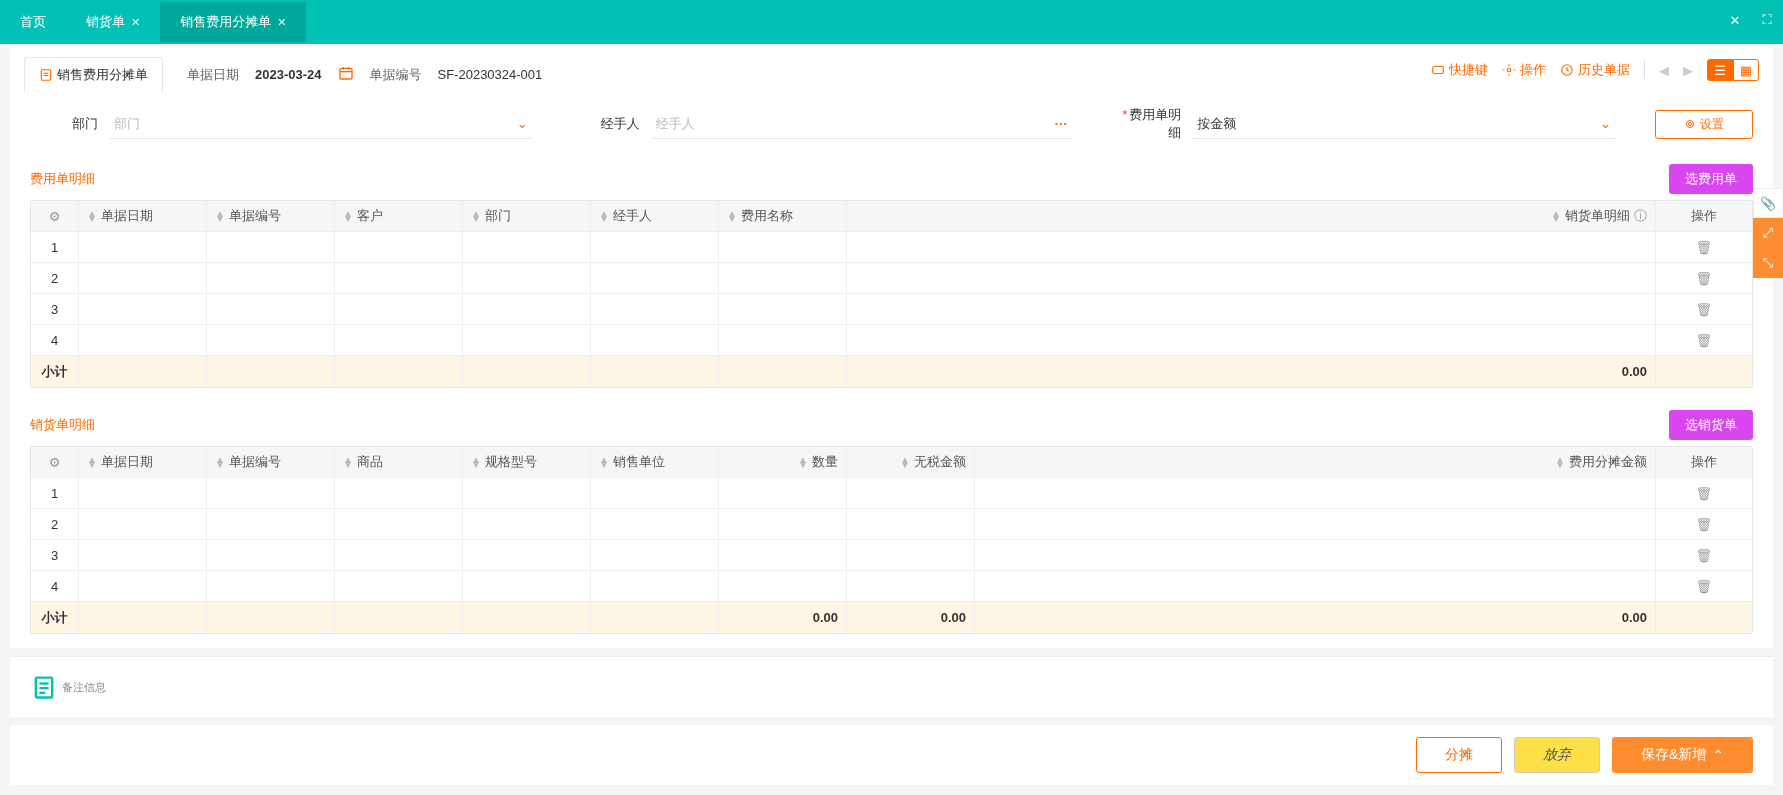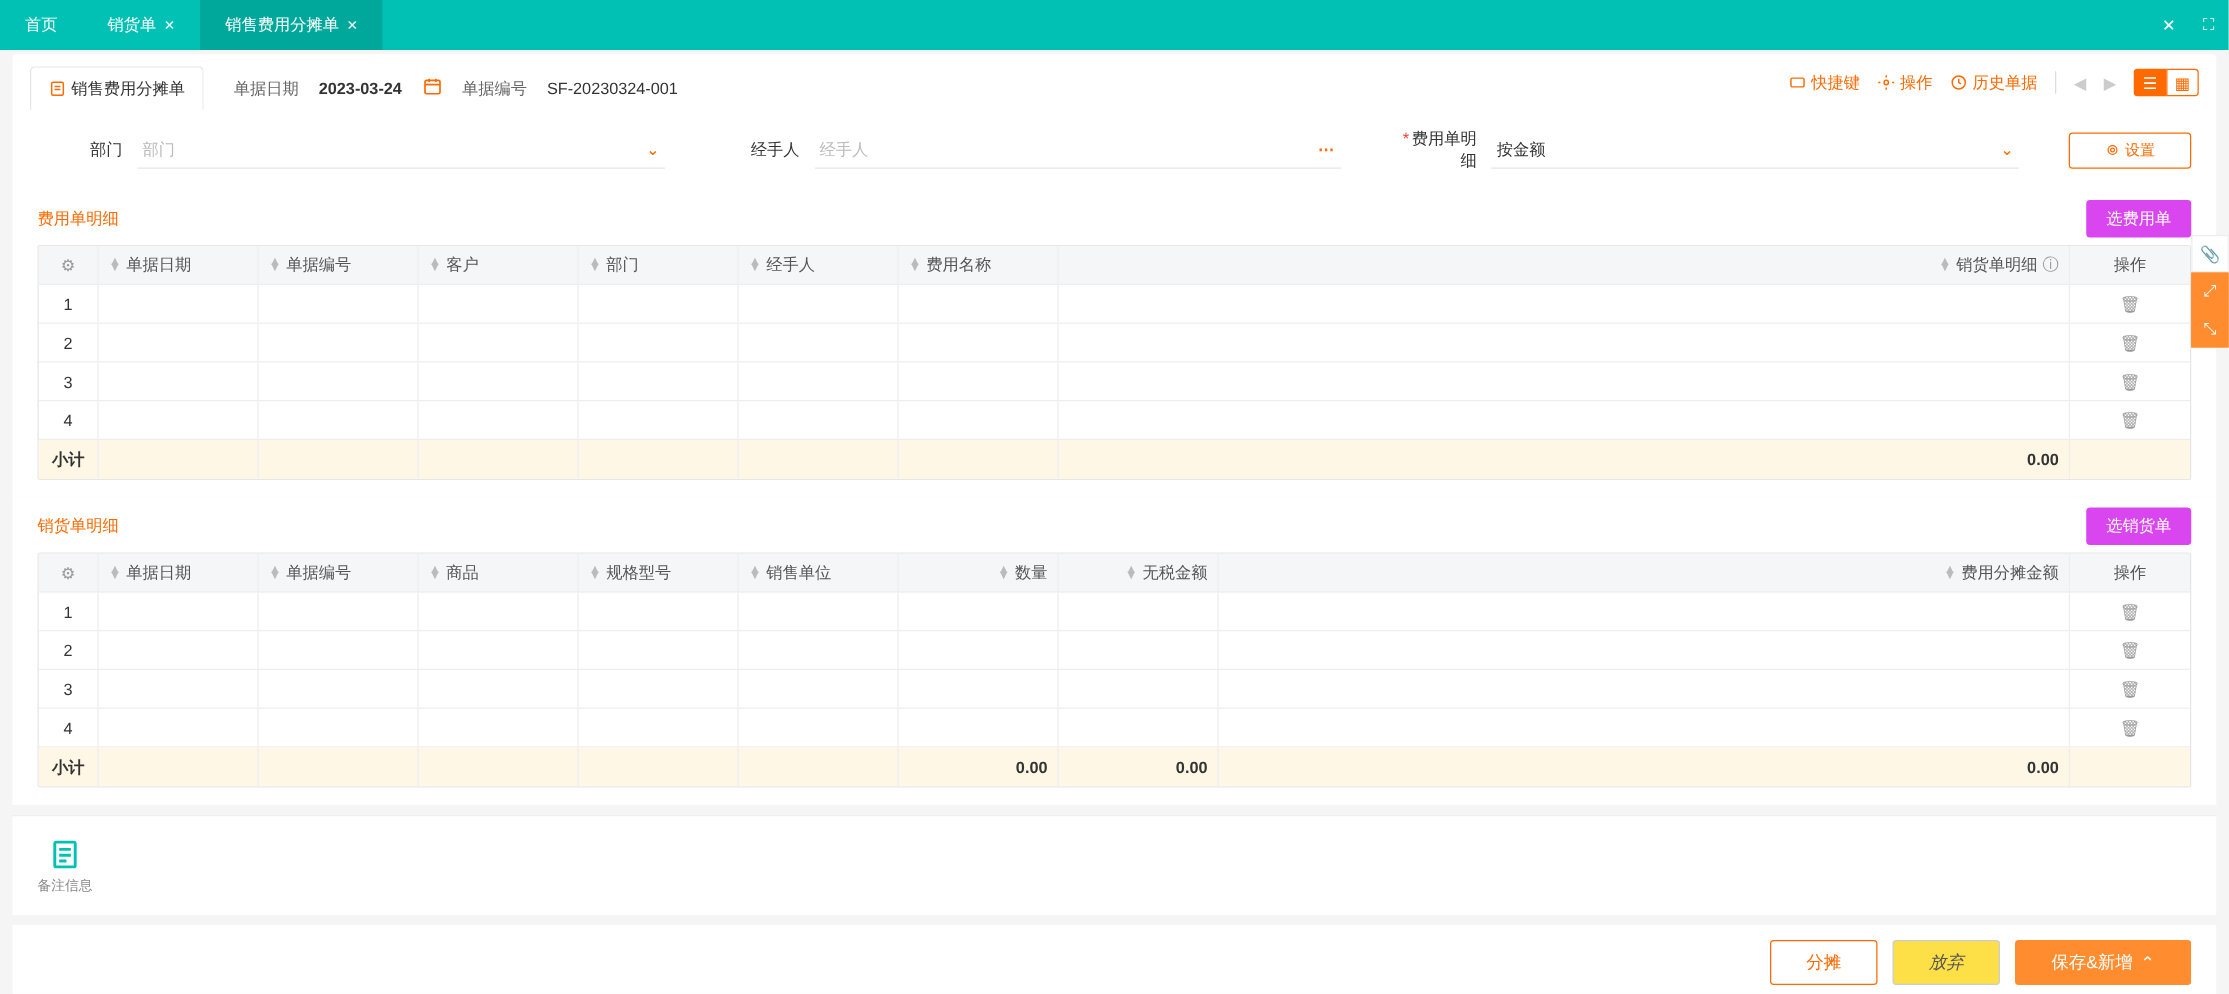--- a/index.html
+++ b/index.html
@@ -81,21 +81,21 @@
 .d-goods { width:128px; }
 .d-spec { width:128px; }
 .d-unit { width:128px; }
 .d-qty { width:128px; }
 .d-amt { width:128px; }
 .d-blank { flex:1; }
 .d-ops { width:96px; }
 
 
 .remark { background:#fff; margin:8px 10px 0 10px; padding:16px 20px; display:flex; align-items:center; gap:20px; border-top:1px solid #eee; }
-.remark-icon { display:flex; flex-direction:column; align-items:center; gap:4px; color:#00c1b3; }
+.remark-icon { display:flex; flex-direction:row; align-items:center; gap:4px; color:#00c1b3; }
 .remark-input { flex:1; border:none; outline:none; font-size:13px; color:#333; }
 .remark-input::placeholder { color:#bbb; }
 
 
 .footer { background:#fff; margin:8px 10px 0 10px; padding:12px 20px; display:flex; justify-content:flex-end; gap:12px; }
 .btn { padding:8px 28px; border-radius:3px; font-size:14px; cursor:pointer; border:1px solid transparent; }
 .btn-outline { border-color:#ff6a00; color:#ff6a00; background:#fff; }
 .btn-plain { border-color:#ccc; color:#555; background:#fde047;font-style:italic; }
 .btn-primary { background:#ff8c2e; color:#fff; display:flex; align-items:center; gap:6px; }
 

